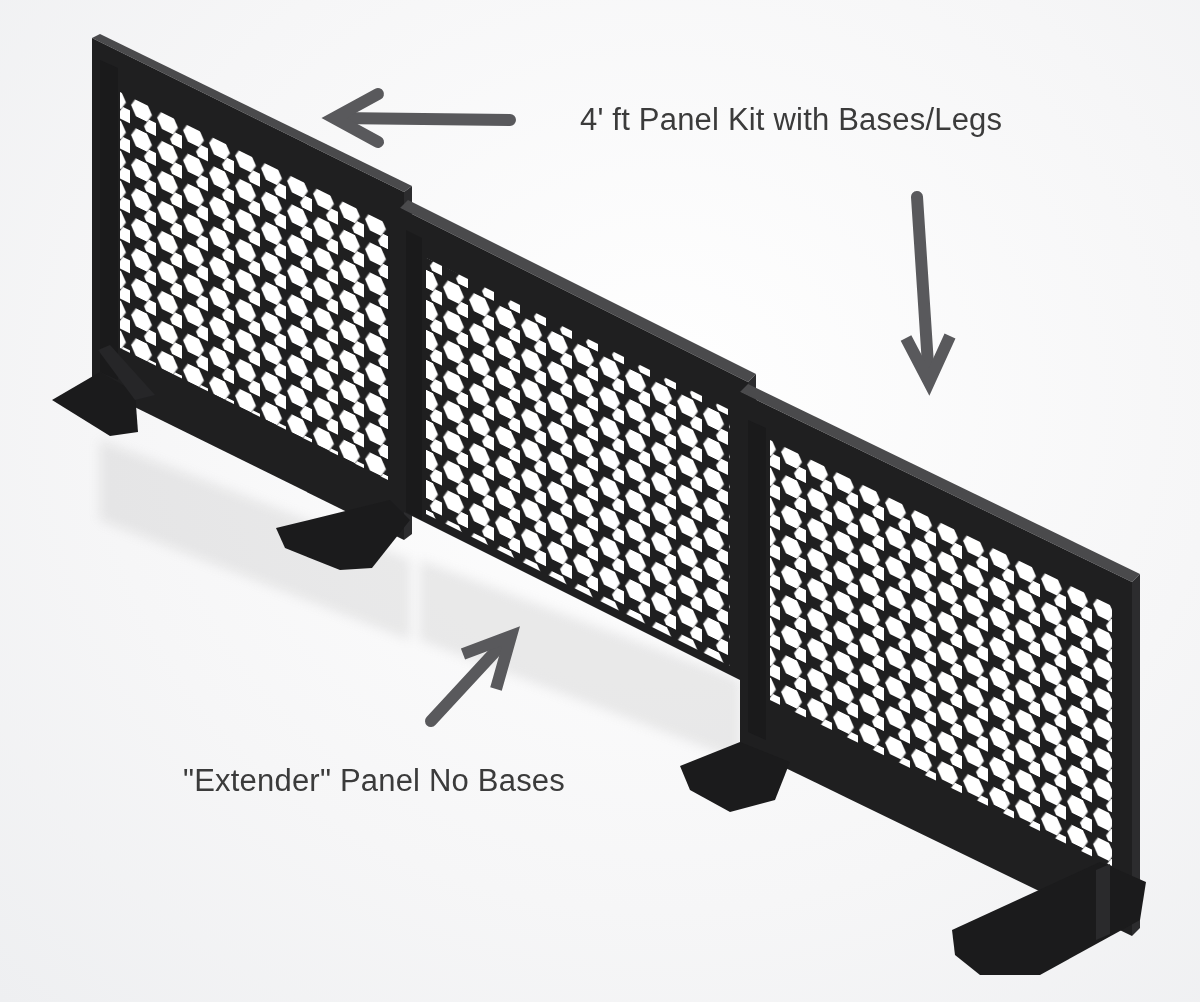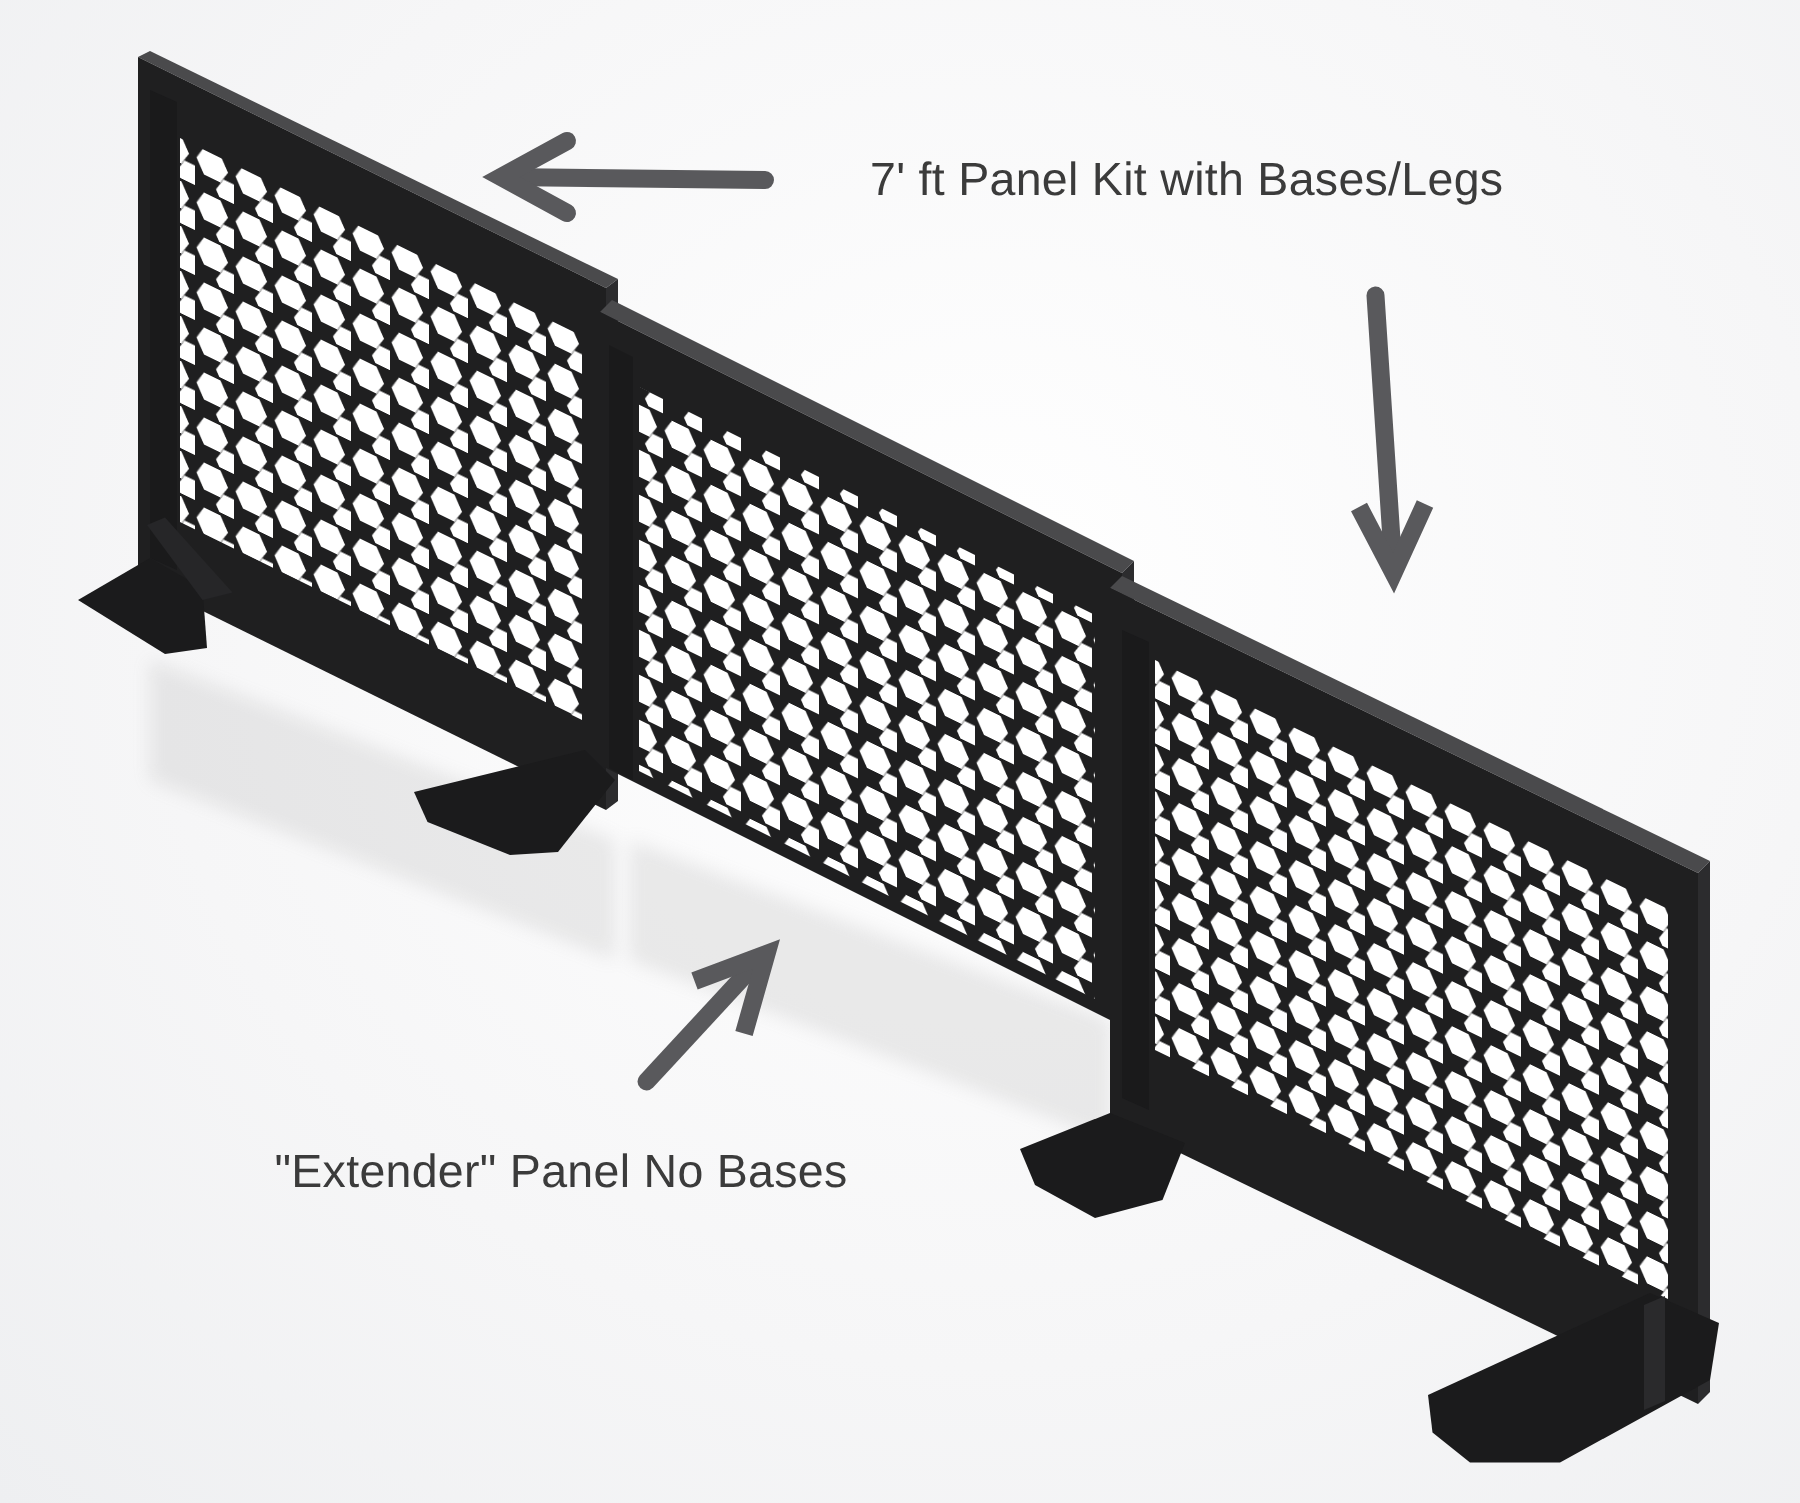--- a/index.html
+++ b/index.html
@@ -92,14 +92,14 @@
   <g stroke="#59595c" fill="none" stroke-linecap="round">
     <line x1="917" y1="197" x2="929" y2="380" stroke-width="12"></line>
     <polyline points="906,338 929,382 950,336" stroke-width="12" stroke-linecap="butt"></polyline>
   </g>
   <g stroke="#59595c" fill="none" stroke-linecap="round">
     <line x1="431" y1="721" x2="505" y2="641" stroke-width="12"></line>
     <polyline points="463,654 511,636 496,689" stroke-width="12" stroke-linecap="butt"></polyline>
   </g>
 </svg>
 
-<div id="label-kit" class="label">7' ft Panel Kit with Bases/Legs</div>
+<div id="label-kit" class="label">4' ft Panel Kit with Bases/Legs</div>
 <div id="label-extender" class="label">"Extender" Panel No Bases</div>
 
 </body></html>

